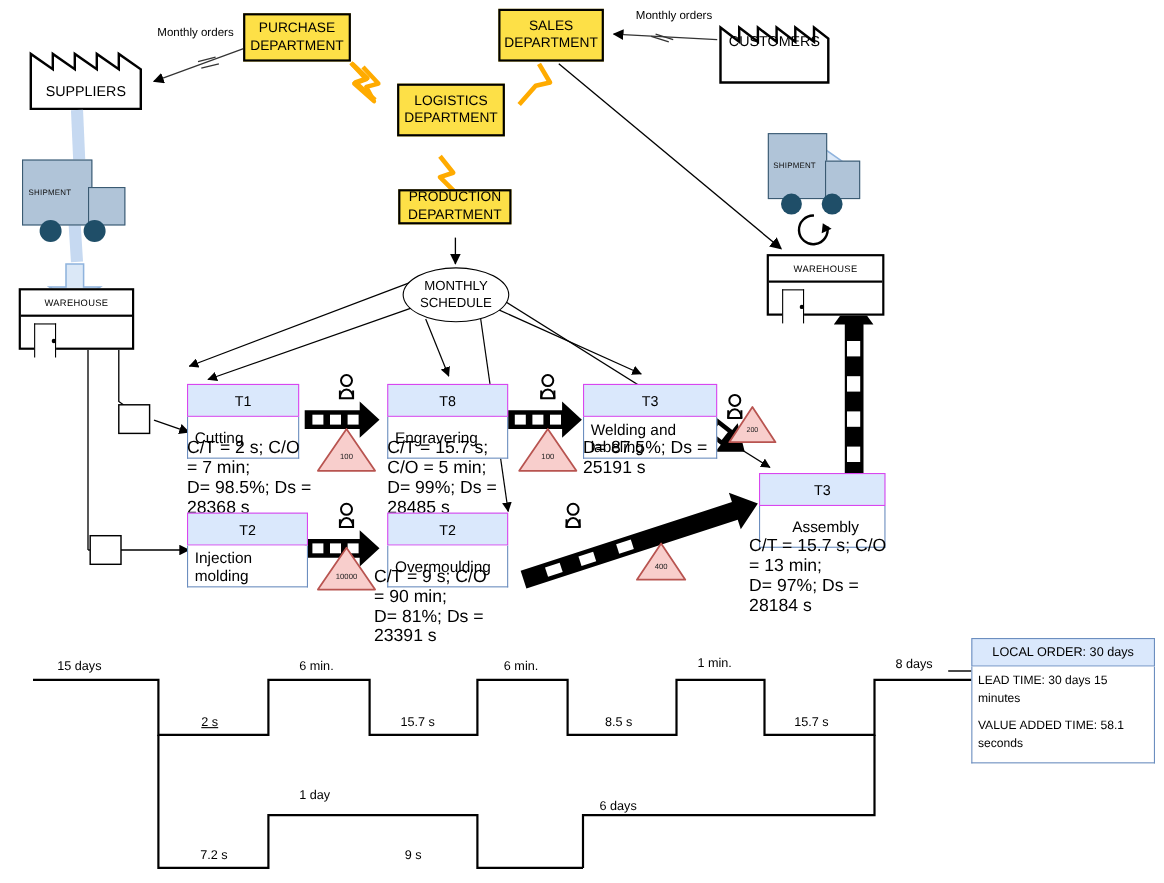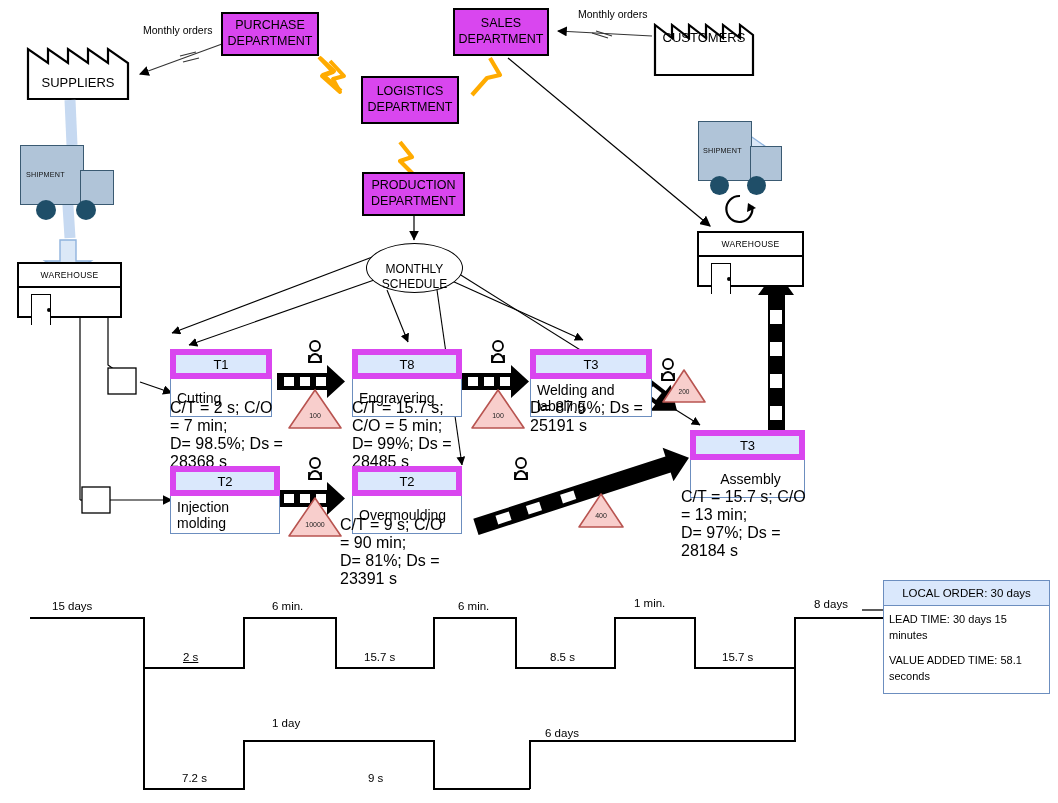--- a/index.html
+++ b/index.html
@@ -2,34 +2,34 @@
 <html><head>
 <meta charset="utf-8">
 <style>
   html,body{margin:0;padding:0;background:#fff;}
   body{width:1058px;height:803px;font-family:"Liberation Sans",sans-serif;color:#000;}
   #root{position:relative;width:1058px;height:803px;overflow:hidden;}
   .abs{position:absolute;}
 
   
   .dept{
-    position:absolute;border:2px solid #000;background:#d946ef;
+    position:absolute;border:2px solid #000;background:#fde047;
     display:flex;align-items:center;justify-content:center;text-align:center;
     font-size:12.5px;line-height:1.25;box-sizing:border-box;
   }
   .ovalbox{
     position:absolute;border:1.4px solid #000;background:#fff;border-radius:50%;
-    display:flex;align-items:flex-end;justify-content:center;text-align:center;
+    display:flex;align-items:center;justify-content:center;text-align:center;
     font-size:12px;line-height:1.25;box-sizing:border-box;
   }
 
   
   .proc{position:absolute;box-sizing:border-box;}
   .proc .hdr{
-    border:6px solid #d946ef;background:#dae8fc;
+    border:1px solid #d946ef;background:#dae8fc;
     height:30px;display:flex;align-items:center;justify-content:center;
     font-size:13px;box-sizing:border-box;
   }
   .proc .nam{
     border:1px solid #6c8ebf;border-top:none;background:#fff;
     height:38px;display:flex;align-items:center;
     font-size:14px;padding-left:6px;box-sizing:border-box;position:relative;
   }
 
   
@@ -291,21 +291,21 @@
     </div>
   </div>
 
   <div class="dept" style="left:361px;top:76px;width:98px;height:48px;">
     <div>
       <div>LOGISTICS</div>
       <div>DEPARTMENT</div>
     </div>
   </div>
 
-  <div class="dept" style="left:362px;top:172px;width:103px;height:44px;">
+  <div class="dept" style="left:362px;top:172px;width:103px;height:32px;">
     <div>
       <div>PRODUCTION</div>
       <div>DEPARTMENT</div>
     </div>
   </div>
 
   <div class="ovalbox" style="left:366px;top:243px;width:97px;height:50px;">
     <div>
       <div>MONTHLY</div>
       <div>SCHEDULE</div>

